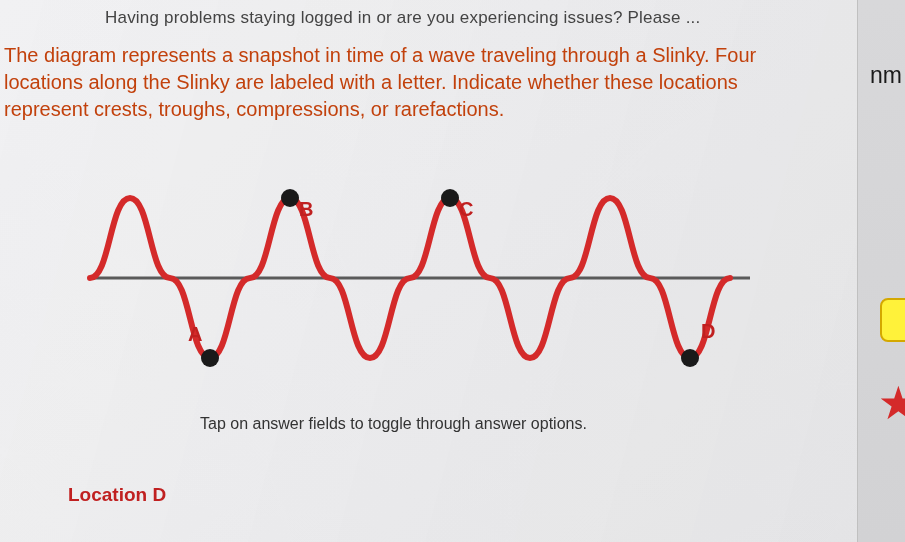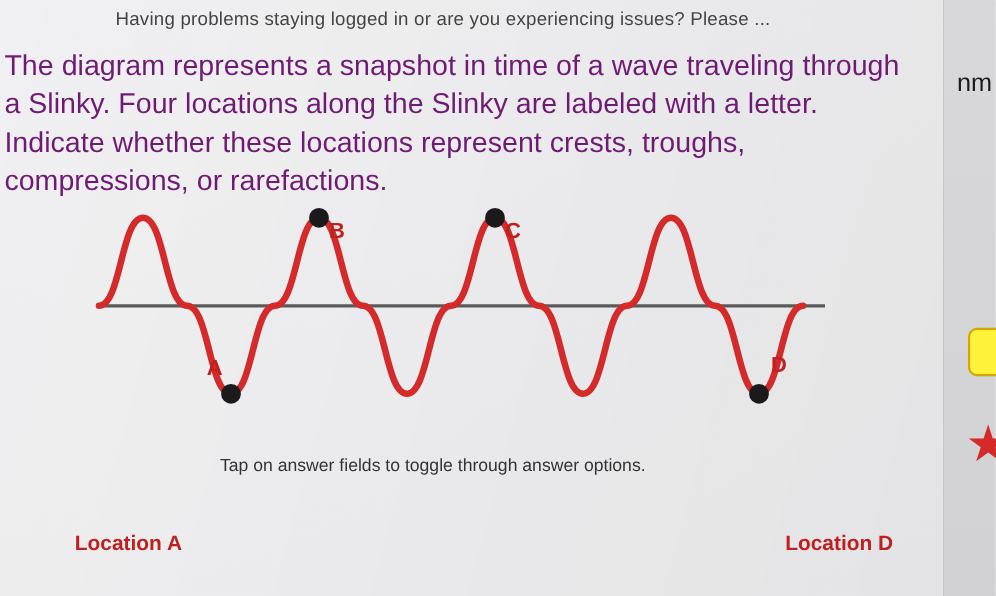--- a/index.html
+++ b/index.html
@@ -30,23 +30,23 @@
       font-size: 17px;
       color: #444;
       letter-spacing: 0.2px;
     }
     .question-text {
       position: absolute;
       top: 42px;
       left: 0;
       width: 830px;
       padding: 0 4px;
-      font-size: 26px;
+      font-size: 20px;
       font-weight: 500;
-      color: #701a75;
+      color: #c2410c;
       line-height: 1.35;
     }
     .diagram-area {
       position: absolute;
       top: 168px;
       left: 70px;
       width: 700px;
       height: 200px;
     }
     .diagram-area svg {
@@ -174,20 +174,19 @@
     <text class="point-label" x="389" y="48">C</text>
 
     <circle class="point-dot" cx="620" cy="190" r="9"></circle>
     <text class="point-label" x="631" y="170">D</text>
   </svg>
 </div>
 
 <div class="instruction">Tap on answer fields to toggle through answer options.</div>
 
 <div class="answer-row">
-  <div class="answer-field">Location A</div>
   <div class="answer-field">Location D</div>
 </div>
 
 <div class="right-strip"></div>
 <div class="right-nm">nm</div>
 <div class="right-yellow"></div>
 <div class="right-star">★</div>
 
 </body></html>

